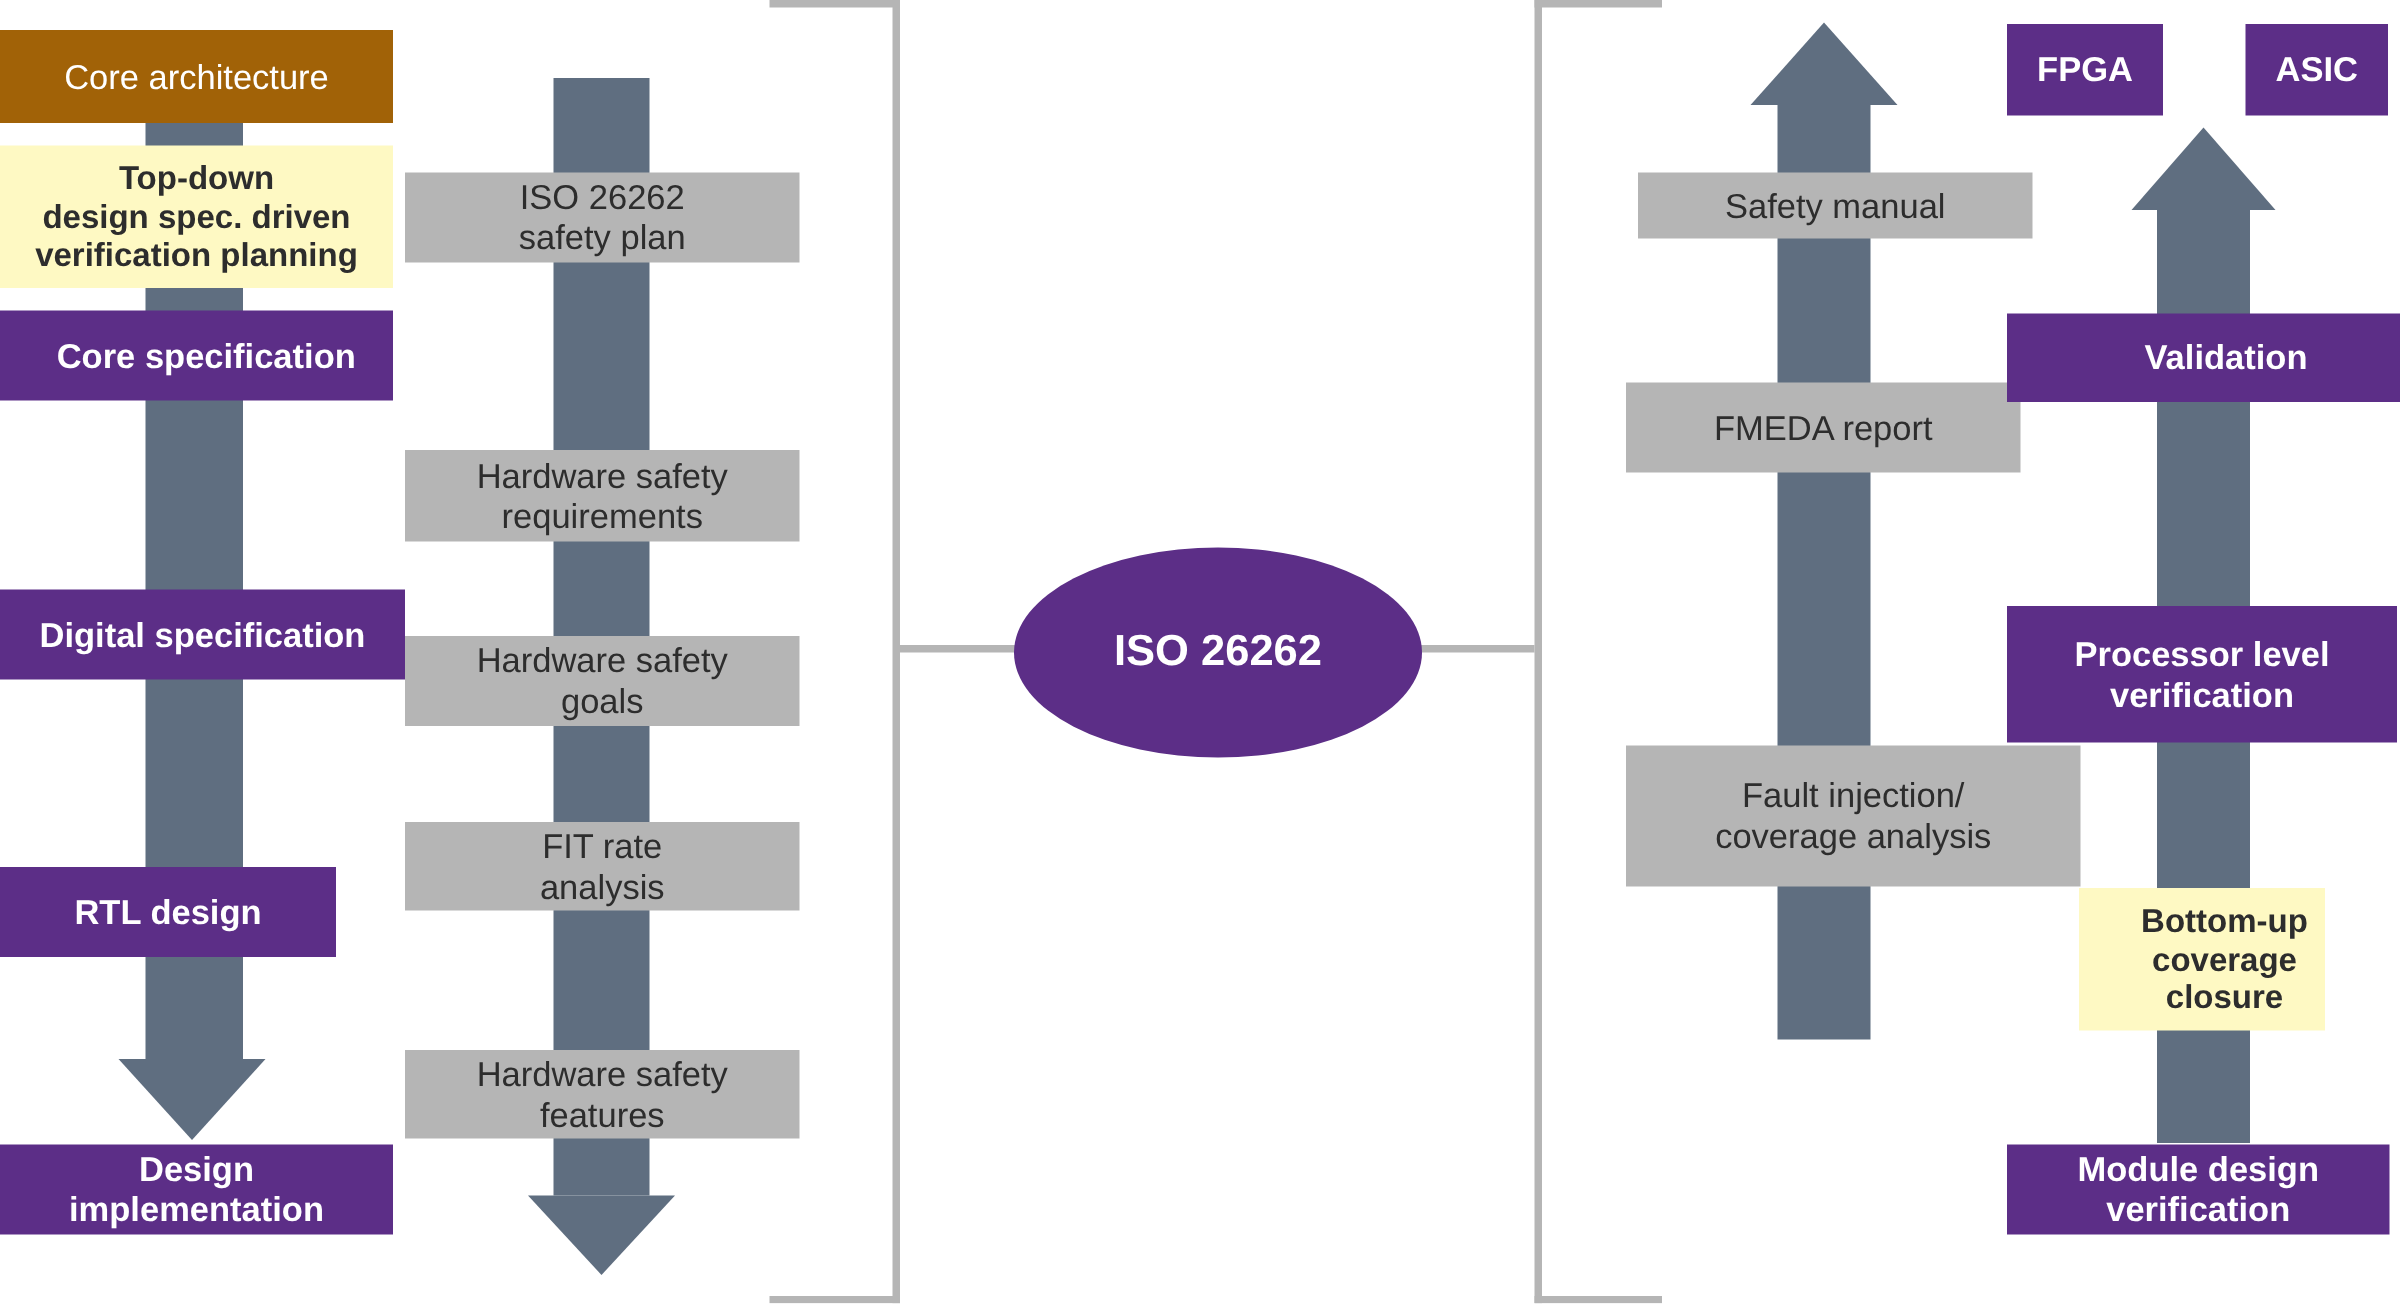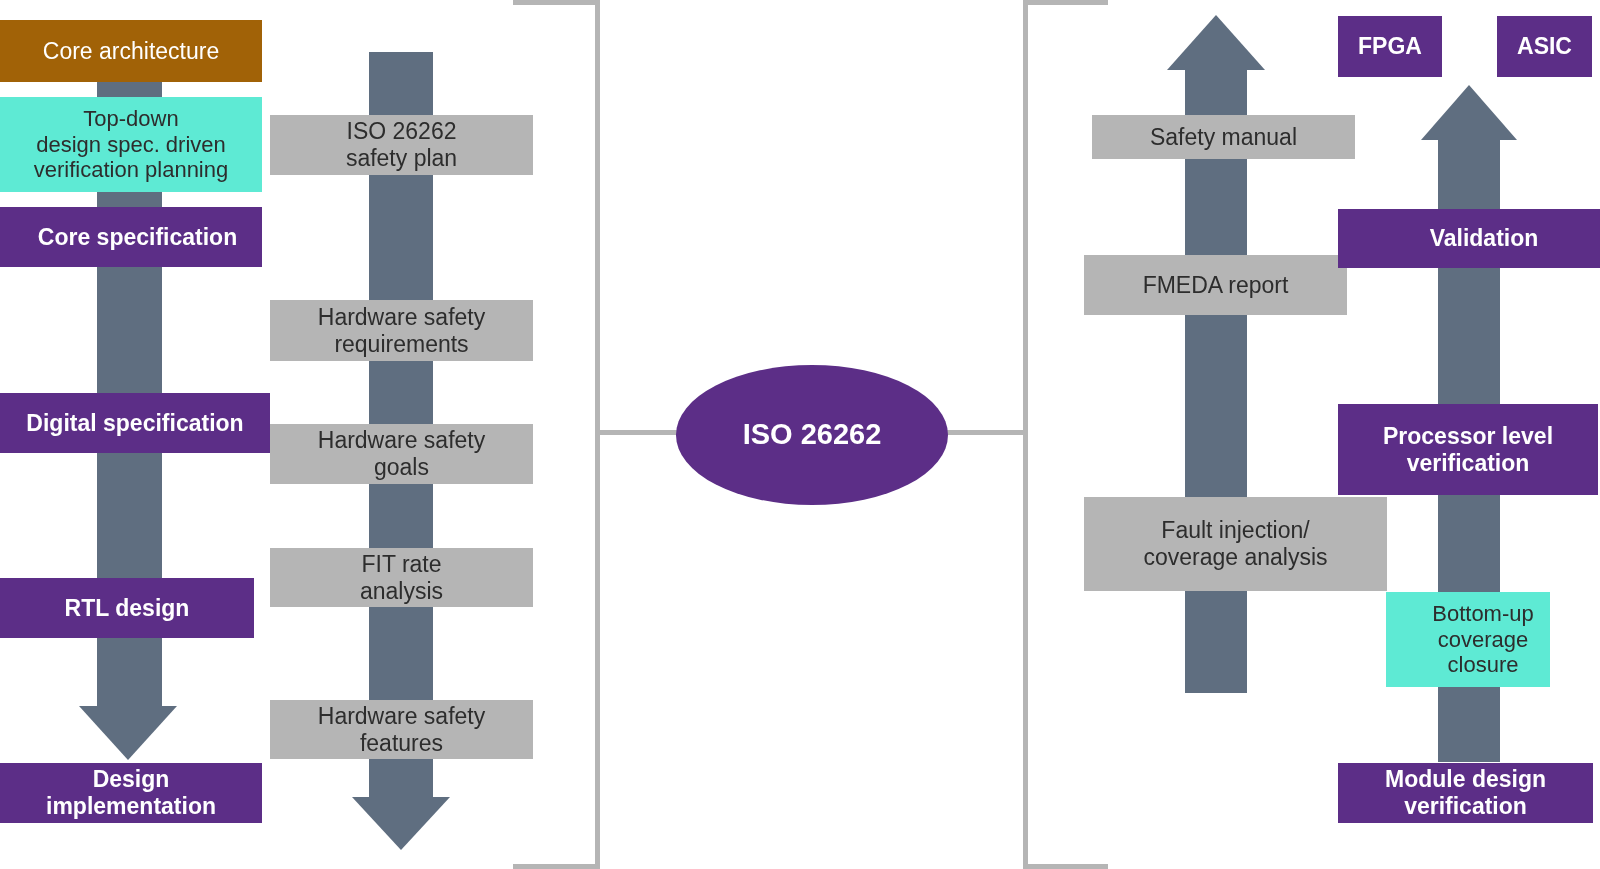--- a/index.html
+++ b/index.html
@@ -37,21 +37,21 @@
     justify-content: center;
     text-align: center;
     white-space: pre-line;
     font-size: 23px;
     line-height: 1.17;
     box-sizing: border-box;
   }
   .teal   { background: #a16207; color: #ffffff; font-weight: normal; }
   .purple { background: #5c2e87; color: #ffffff; font-weight: bold; }
   .gray   { background: #b5b5b5; color: #2d2d2d; }
-  .light  { background: #5eead4; color: #2d2d2d; }
+  .light  { background: #fef9c3; color: #2d2d2d; font-weight: bold; }
   .ellipse {
     border-radius: 50%;
     font-size: 29px;
     z-index: 2;
   }
 </style>
 </head>
 <body>
 
 <div id="stage">
@@ -83,21 +83,21 @@
     <div class="tri tri-up" style="left:1421px; top:85px; border-left-width:48px; border-right-width:48px;"></div>
     <div class="abs shaft" style="left:1438px; top:140px; width:62px; height:622px;"></div>
   </div>
 
   <div class="box teal" style="left:0; top:20px;  width:262px; height:62px;">Core architecture</div>
   <div class="box light" style="left:0; top:97px;  width:262px; height:95px; font-size:22px;">Top-down
 design spec. driven
 verification planning</div>
   <div class="box purple" style="left:0; top:207px; width:262px; height:60px;padding-left:13px;">Core specification</div>
   <div class="box purple" style="left:0; top:393px; width:270px; height:60px;">Digital specification</div>
-  <div class="box purple" style="left:0; top:578px; width:254px; height:60px;">RTL design</div>
+  <div class="box purple" style="left:0; top:578px; width:224px; height:60px;">RTL design</div>
   <div class="box purple" style="left:0; top:763px; width:262px; height:60px;">Design
 implementation</div>
 
   <div class="box gray" style="left:270px; top:115px; width:263px; height:60px;">ISO 26262
 safety plan</div>
   <div class="box gray" style="left:270px; top:300px; width:263px; height:61px;">Hardware safety
 requirements</div>
   <div class="box gray" style="left:270px; top:424px; width:263px; height:60px;">Hardware safety
 goals</div>
   <div class="box gray" style="left:270px; top:548px; width:263px; height:59px;">FIT rate

